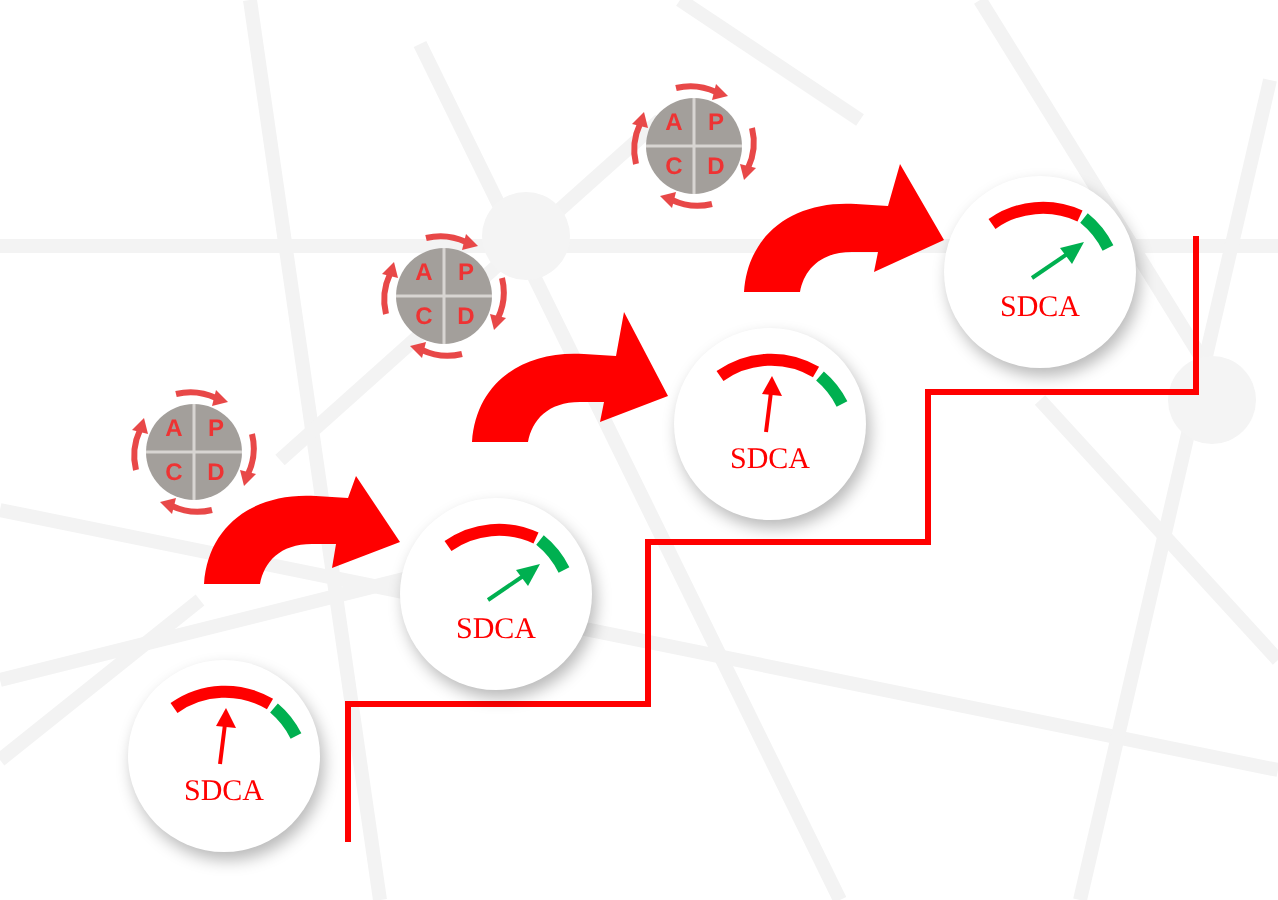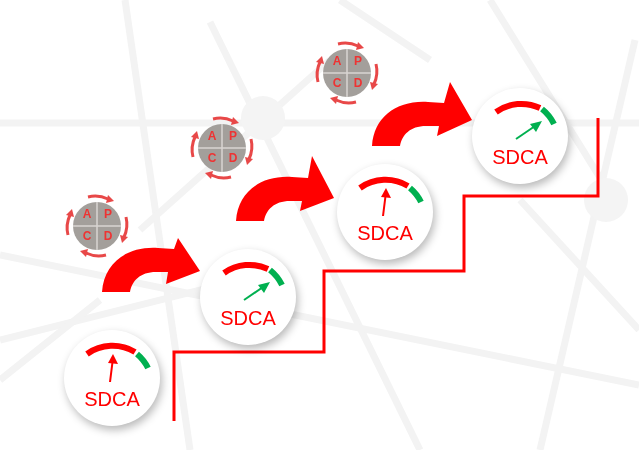--- a/index.html
+++ b/index.html
@@ -3,21 +3,21 @@
 <meta charset="utf-8">
 <style>
   html, body { margin:0; padding:0; }
   body { width:639px; height:450px; overflow:hidden; background:#ffffff; font-family:"Liberation Sans", sans-serif; }
   .stage { position:relative; width:639px; height:450px; }
   svg.full { position:absolute; left:0; top:0; }
   .sdca { position:absolute; width:96px; height:96px; border-radius:50%; background:#ffffff;
           box-shadow: 2px 4px 8px rgba(0,0,0,0.28); }
   .sdca svg { position:absolute; left:0; top:0; }
   .sdca-label { position:absolute; left:0; width:96px; top:58px; text-align:center; color:#ff0000;
-                font-size:20px; font-family:Liberation Sans, sans-serif; }
+                font-size:15px; font-family:Liberation Serif, serif; }
   .pdca { position:absolute; width:70px; height:70px; }
   .pdca svg { position:absolute; left:0; top:0; }
   .pdca-letter { position:absolute; width:20px; text-align:center; color:#ee3333; font-weight:bold;
                  font-size:12px; font-family:"Liberation Sans", sans-serif; }
 </style>
 </head>
 <body>
 
 <div class="stage">
 

